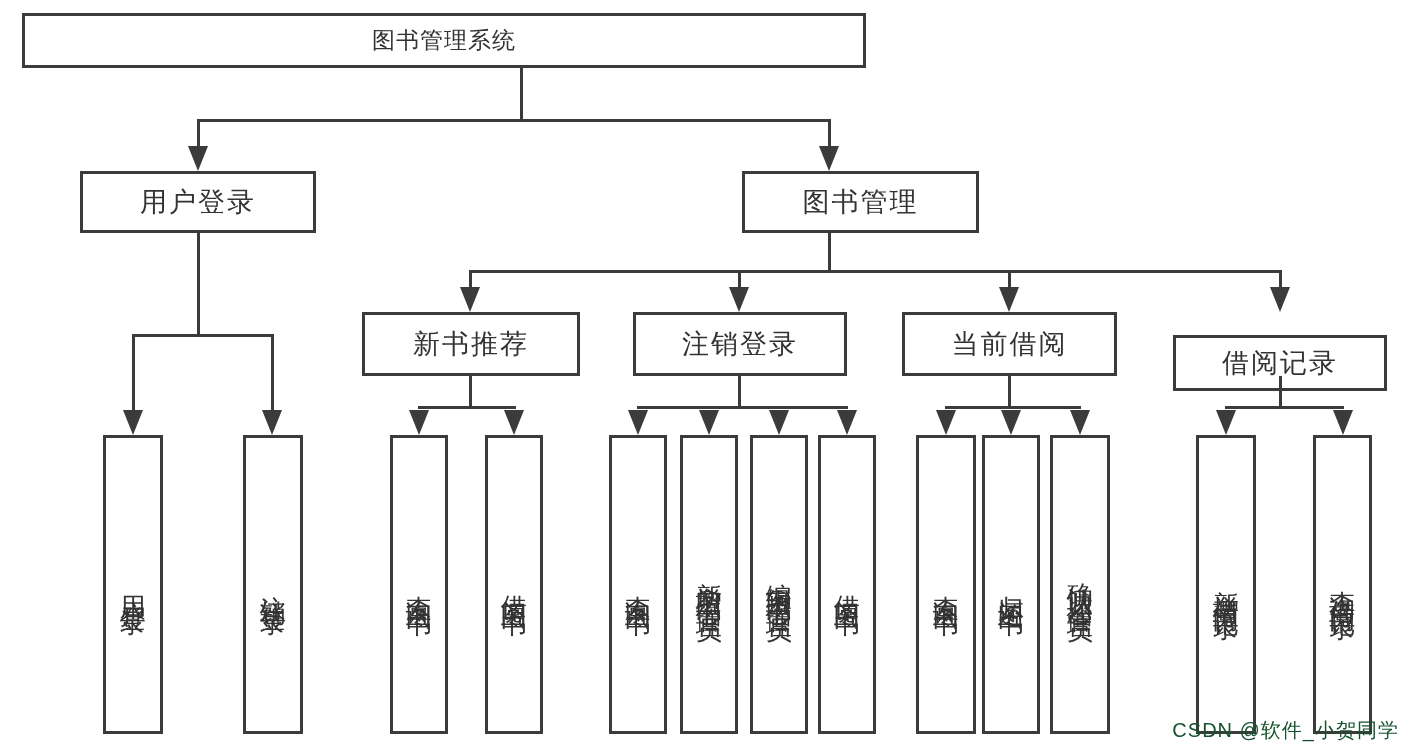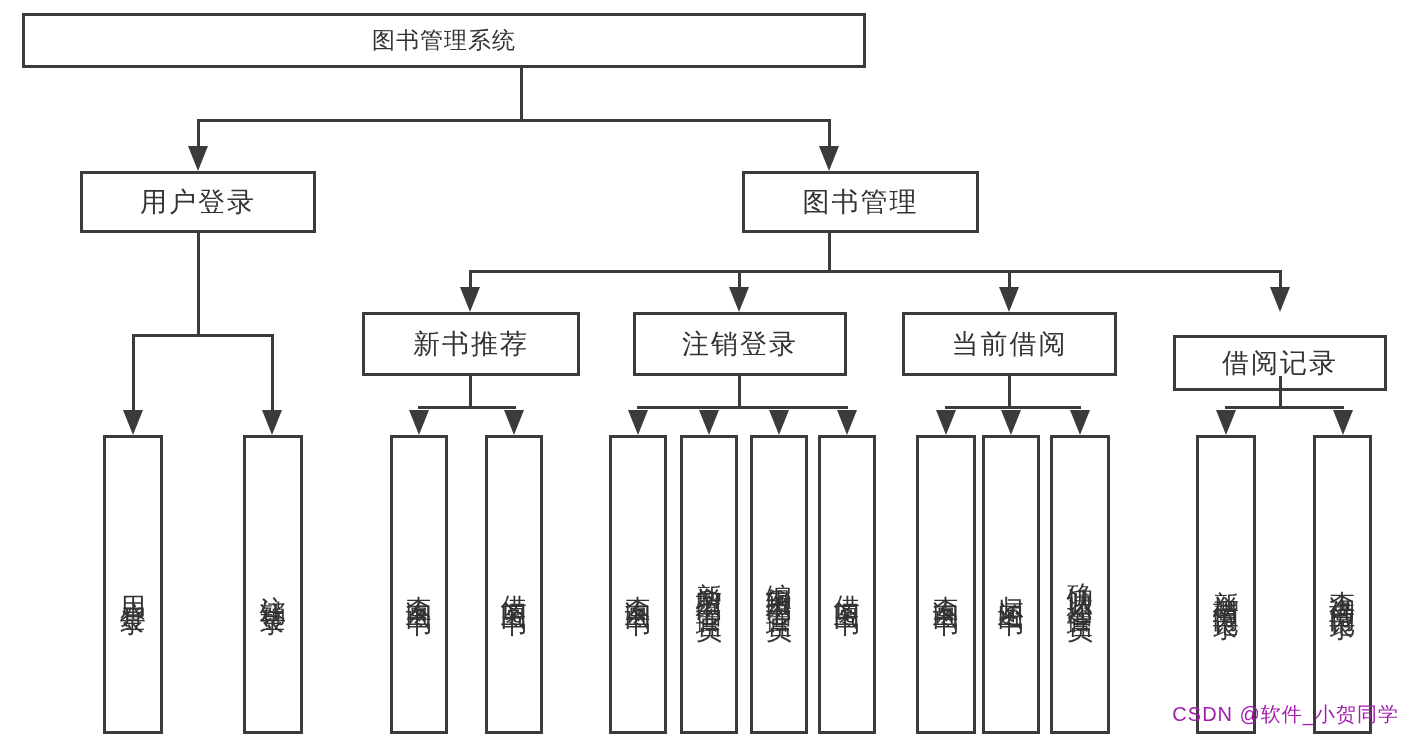--- a/index.html
+++ b/index.html
@@ -11,21 +11,21 @@
   .box.h{font-size:27px;letter-spacing:2px;}
   .box.root{font-size:23px;letter-spacing:1px;}
   .box.v{writing-mode:vertical-rl;text-orientation:mixed;font-size:26px;letter-spacing:5px;line-height:1.1;}
 
   .vl{position:absolute;width:3px;background:#3b3b3b;}
   .hl{position:absolute;height:3px;background:#3b3b3b;}
   .arrow{position:absolute;width:0;height:0;
          border-left:10px solid transparent;border-right:10px solid transparent;
          border-top:25px solid #3b3b3b;}
 
-  .watermark{position:absolute;right:6px;bottom:19px;font-size:20px;color:#a21caf;letter-spacing:1px;}
+  .watermark{position:absolute;right:6px;bottom:3px;font-size:20px;color:#14532d;letter-spacing:1px;}
 </style>
 </head>
 <body>
 
 <div class="stage">
 
   <div class="box h root" style="left:22px;top:13px;width:844px;height:55px;text-align:center;">
     <span>图书管理系统</span>
   </div>
 

